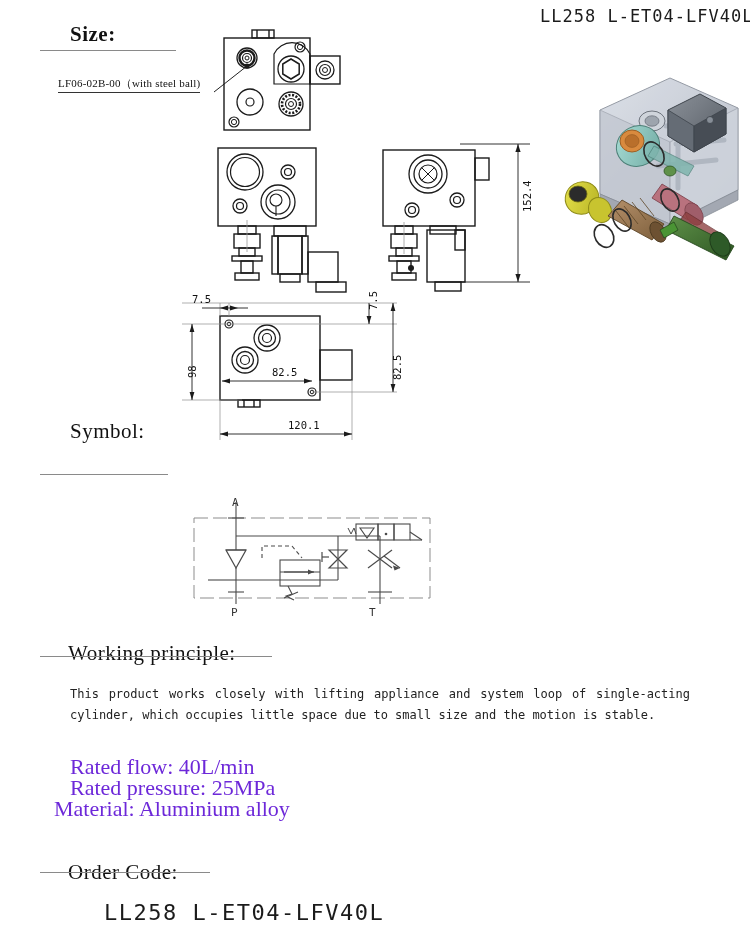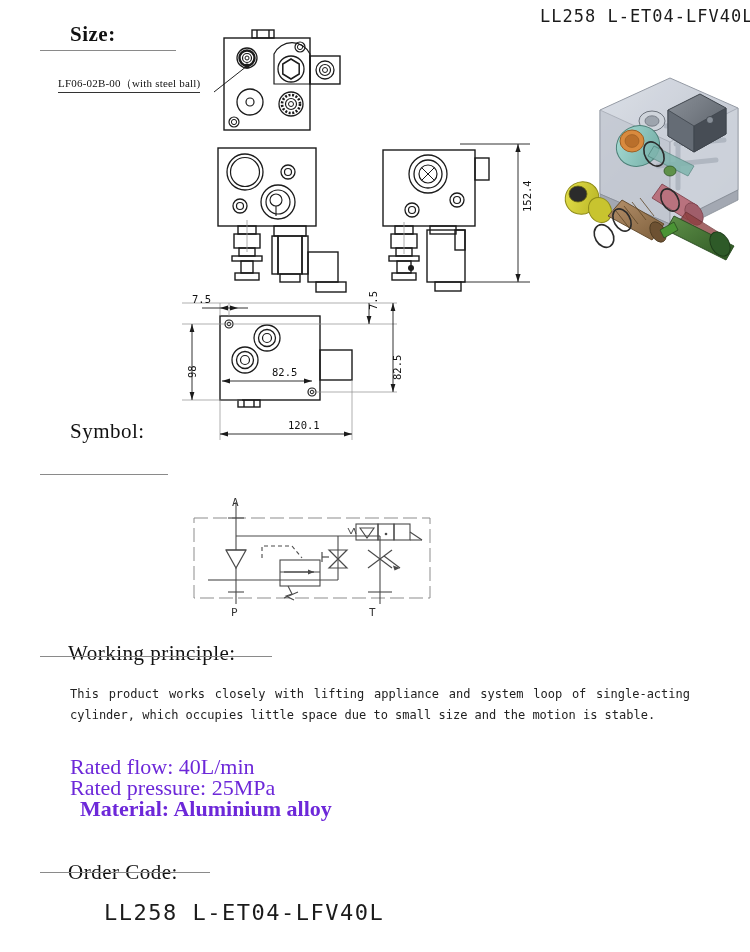--- a/index.html
+++ b/index.html
@@ -512,18 +512,18 @@
   </g>
 </svg>
 
 <div class="abs section-head" style="left:68px; top:621px;margin-top:20px;">Working principle:</div>
 <div class="section-rule" style="left:40px; top:656px; width:232px;"></div>
 
 <div class="abs principle-text" style="left:70px; top:684px;">This product works closely with lifting appliance and system loop of single-acting cylinder, which occupies little space due to small size and the motion is stable.</div>
 
 <div class="abs spec-line" style="left:70px; top:756px;">Rated flow:  40L/min</div>
 <div class="abs spec-line" style="left:70px; top:777px;">Rated pressure:  25MPa</div>
-<div class="abs spec-line" style="left:80px; top:798px;font-weight:bold;">Material:  Aluminium alloy</div>
+<div class="abs spec-line" style="left:54px; top:798px;">Material:  Aluminium alloy</div>
 
 <div class="abs section-head" style="left:68px; top:860px;">Order Code:</div>
 <div class="section-rule" style="left:40px; top:872px; width:170px;"></div>
 
 <div class="abs order-code-value" style="left:104px; top:900px;">LL258 L-ET04-LFV40L</div>
 
 </body></html>

